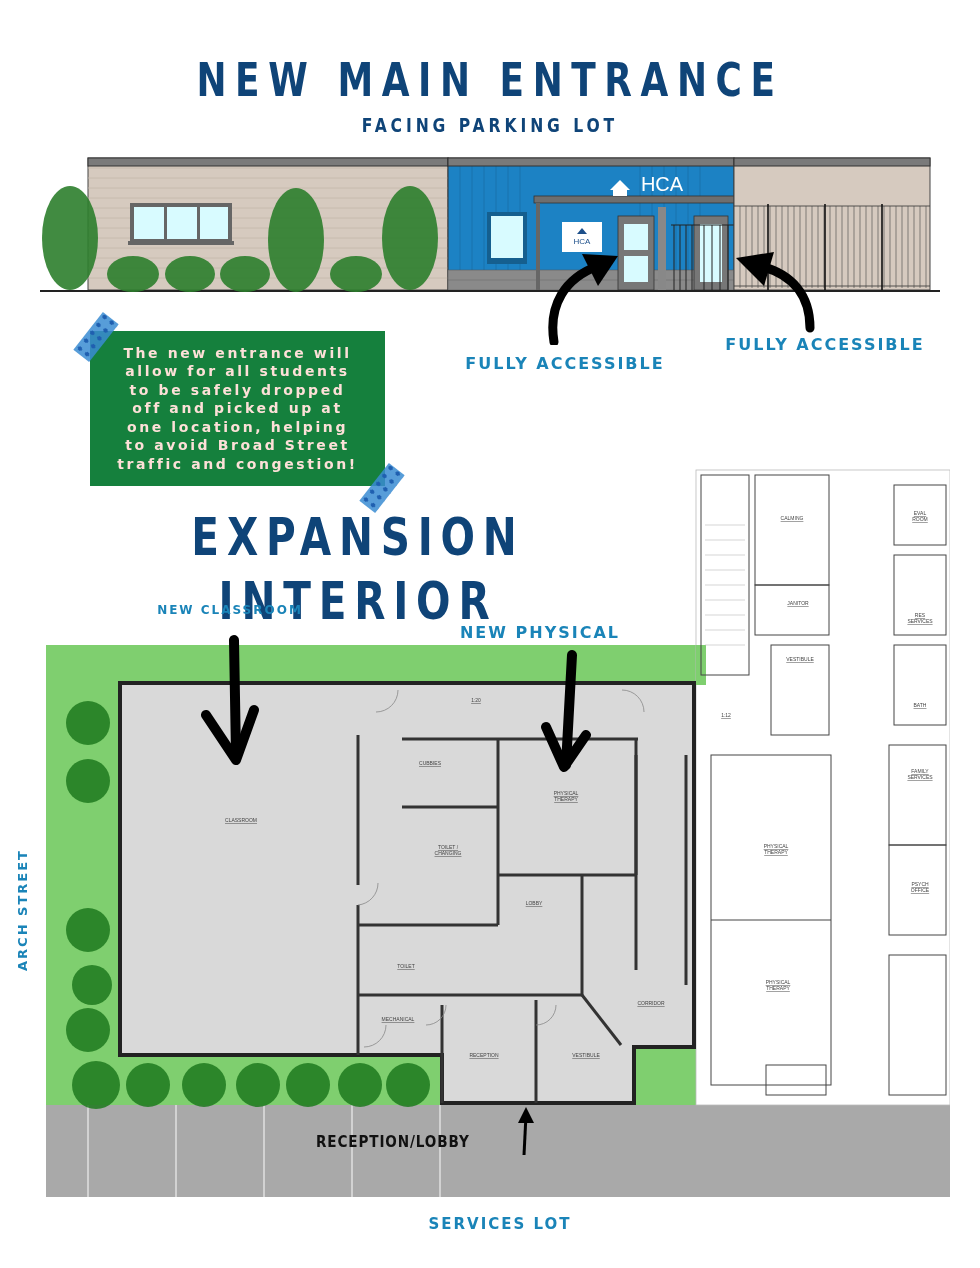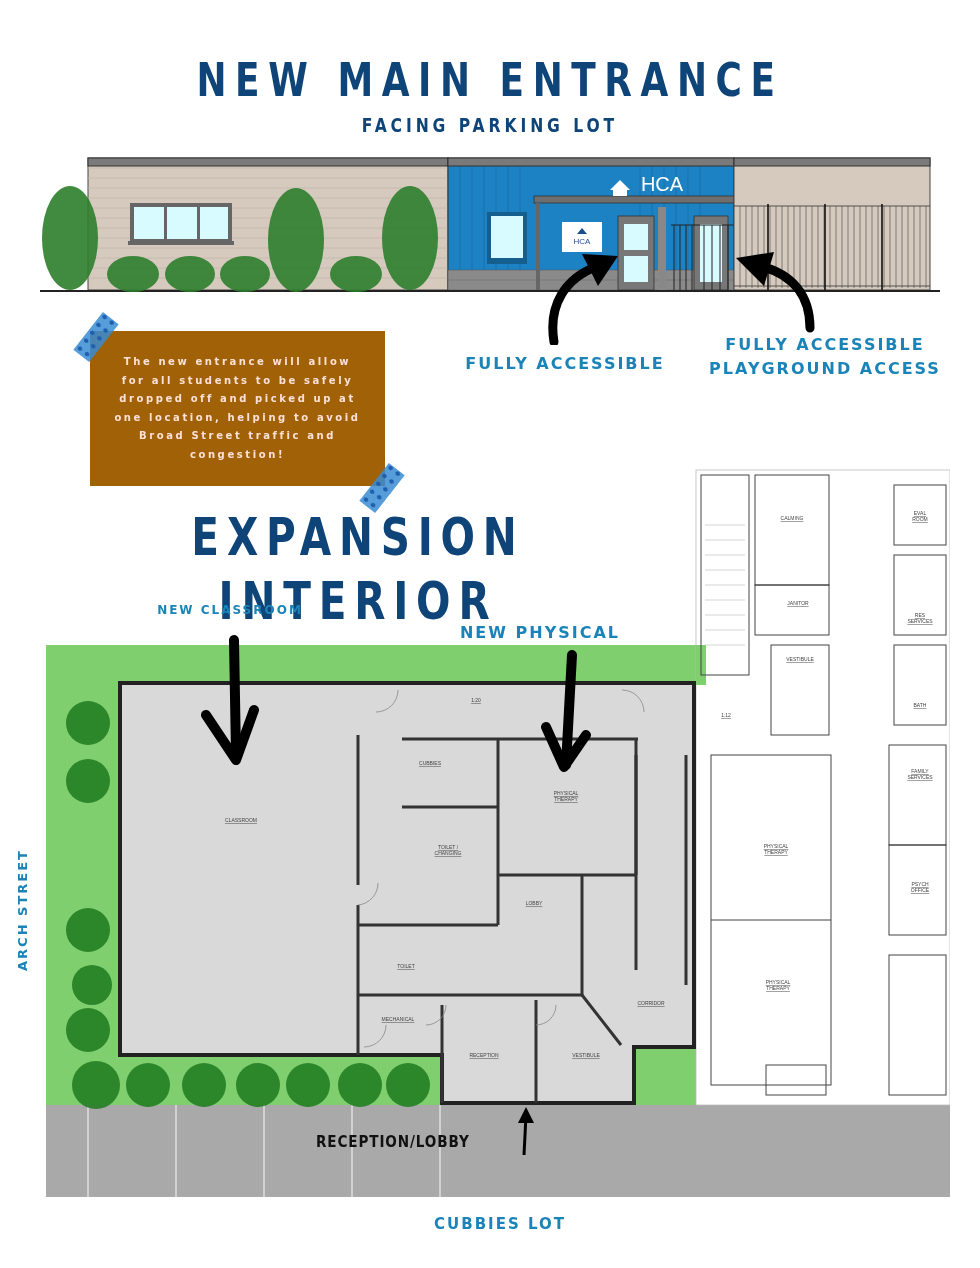--- a/index.html
+++ b/index.html
@@ -1,21 +1,21 @@
 <!DOCTYPE html>
 <html><head>
 <meta charset="utf-8">
 <style>
   html,body{margin:0;padding:0;background:#fff;}
   body{width:980px;height:1268px;position:relative;overflow:hidden;font-family:"Liberation Sans",sans-serif;}
   .abs{position:absolute;}
   .title-main{left:0;width:980px;top:52px;text-align:center;color:#0f4478;font-family:"DejaVu Sans",sans-serif;font-weight:bold;font-size:46px;letter-spacing:11px;transform:scaleX(0.78);transform-origin:center;line-height:56px;}
   .title-sub{left:0;width:980px;top:113px;text-align:center;color:#0f4478;font-family:"DejaVu Sans",sans-serif;font-weight:bold;font-size:20px;letter-spacing:5px;transform:scaleX(0.78);transform-origin:center;}
   .label-blue{color:#1a84b8;font-family:"DejaVu Sans",sans-serif;font-weight:bold;text-align:center;letter-spacing:2px;line-height:24px;}
-  .callout{left:90px;top:331px;width:295px;height:155px;background:#a16207;color:#fde0d8;font-family:"DejaVu Sans",sans-serif;font-weight:bold;font-size:10px;letter-spacing:2.6px;line-height:18.5px;text-align:center;display:flex;align-items:center;justify-content:center;}
+  .callout{left:90px;top:331px;width:295px;height:155px;background:#15803d;color:#fde0d8;font-family:"DejaVu Sans",sans-serif;font-weight:bold;font-size:14px;letter-spacing:2.6px;line-height:18.5px;text-align:center;display:flex;align-items:center;justify-content:center;}
   .tape{width:48px;height:20px;background:rgba(58,140,210,0.85);background-image:radial-gradient(circle,#1f5fb0 2px,transparent 2.5px);background-size:10px 9px;}
   .title-exp{left:28px;width:660px;top:505px;text-align:center;color:#0f4478;font-family:"DejaVu Sans",sans-serif;font-weight:bold;font-size:52px;letter-spacing:10px;transform:scaleX(0.78);transform-origin:center;line-height:64px;}
   svg text{font-family:"Liberation Sans",sans-serif;}
 </style>
 </head>
 <body>
 
 <div class="abs title-main">NEW MAIN ENTRANCE</div>
 <div class="abs title-sub">FACING PARKING LOT</div>
 
@@ -174,21 +174,20 @@
   <div style="width:250px;">The new entrance will allow for all students to be safely dropped off and picked up at one location, helping to avoid Broad Street traffic and congestion!</div>
 </div>
 <div class="abs tape" style="left:72px;top:327px;transform:rotate(-52deg);"></div>
 <div class="abs tape" style="left:358px;top:478px;transform:rotate(-52deg);"></div>
 
 <div class="abs label-blue" style="left:445px;top:352px;width:240px;font-size:16px;">
   <div>FULLY ACCESSIBLE</div>
 </div>
 <div class="abs label-blue" style="left:700px;top:333px;width:250px;font-size:16px;">
   <div>FULLY ACCESSIBLE</div>
-  <div>PLAYGROUND ACCESS</div>
 </div>
 
 <div class="abs title-exp">EXPANSION INTERIOR</div>
 
 <div class="abs label-blue" style="left:120px;top:598px;width:220px;font-size:12px;">NEW CLASSROOM</div>
 <div class="abs label-blue" style="left:430px;top:585px;width:220px;font-size:16px;margin-top:36px;">
   <div>NEW PHYSICAL</div>
   <div>THERAPY SPACE</div>
 </div>
 
@@ -324,13 +323,13 @@
 
   <path d="M526 190 L520 300" stroke="#000" stroke-width="10" fill="none" stroke-linecap="round"></path>
   <path d="M500 262 L518 302 L540 270" stroke="#000" stroke-width="10" fill="none" stroke-linecap="round" stroke-linejoin="round"></path>
 
   <path d="M478 690 L480 650" stroke="#000" stroke-width="3" fill="none"></path>
   <path d="M472 658 L480 642 L488 658 Z" fill="#000"></path>
 </svg>
 
 <div class="abs" style="left:316px;top:1132px;font-family:'DejaVu Sans',sans-serif;font-weight:bold;font-size:16px;letter-spacing:1px;color:#111;transform:scaleX(0.85);transform-origin:left;">RECEPTION/LOBBY</div>
 
-<div class="abs label-blue" style="left:390px;top:1212px;width:220px;font-size:15px;">CUBBIES LOT</div>
+<div class="abs label-blue" style="left:390px;top:1212px;width:220px;font-size:15px;">SERVICES LOT</div>
 
 </body></html>

